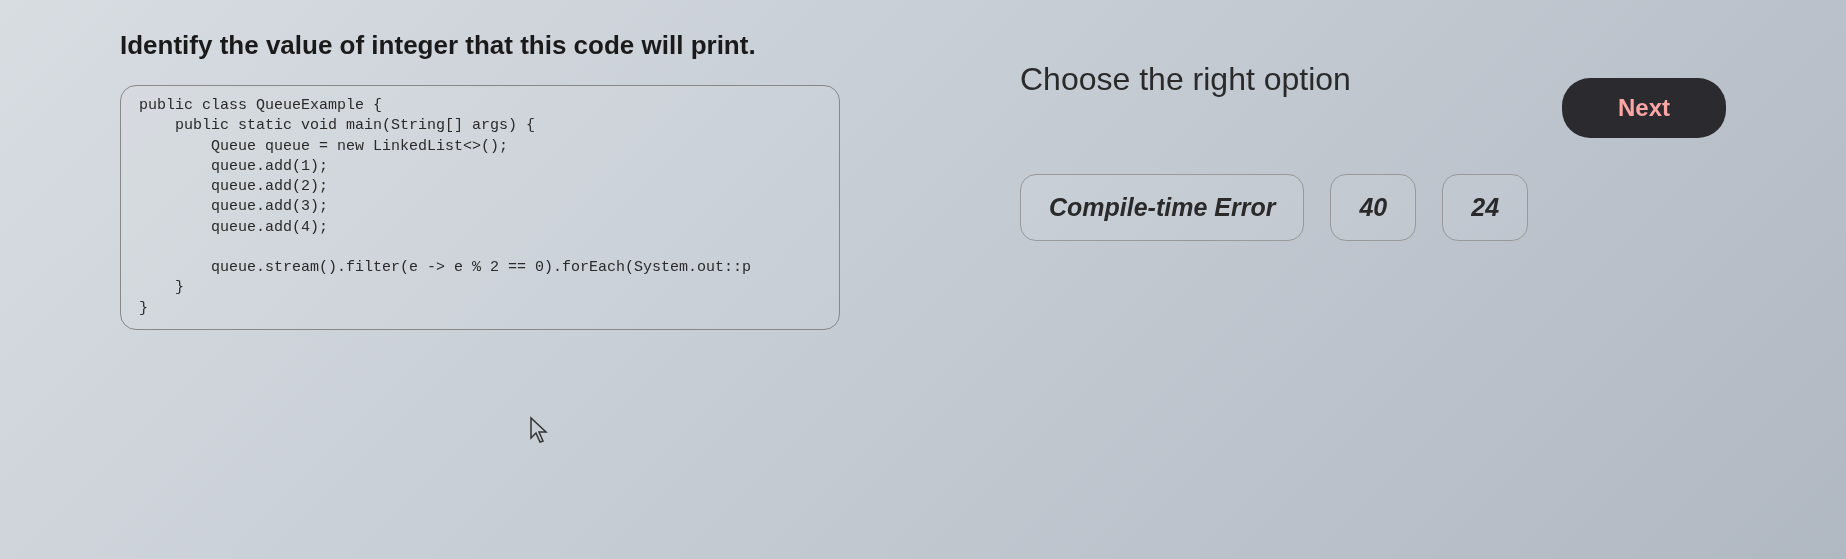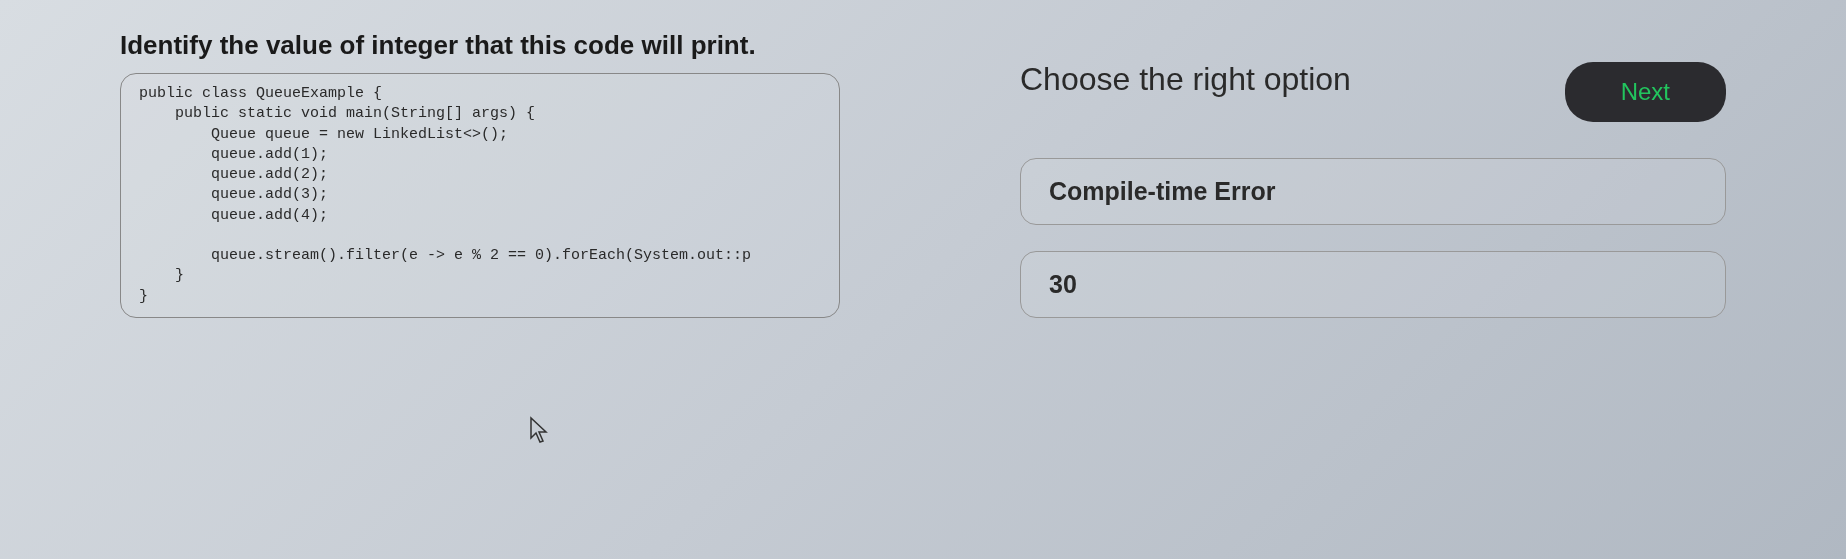--- a/index.html
+++ b/index.html
@@ -19,21 +19,21 @@
       display: flex;
       gap: 180px;
     }
     .left-panel {
       flex: 0 0 720px;
     }
     .question-title {
       font-size: 26px;
       font-weight: 700;
       color: #1a1a1a;
-      margin-bottom: 12px;
+      margin-bottom: 24px;
     }
     .code-block {
       border: 1px solid #888;
       border-radius: 16px;
       padding: 10px 18px;
       font-family: 'Courier New', Consolas, monospace;
       font-size: 15px;
       color: #2a2a2a;
       line-height: 1.35;
       white-space: pre;
@@ -51,33 +51,34 @@
       margin-bottom: 36px;
     }
     .choose-text {
       font-size: 32px;
       color: #2a2a2a;
       font-weight: 400;
       line-height: 1.35;
     }
     .next-button {
       background: #2b2b2f;
-      color: #22c55e;
+      color: #fca5a5;
       border: none;
       border-radius: 28px;
       padding: 16px 56px;
       font-size: 24px;
-      font-weight: 400;
+      font-weight: 700;
       cursor: pointer;
-      margin-top: 4px;
+      margin-top: 20px;
     }
     .options {
       display: flex;
-      flex-direction: column;
+      flex-direction: row;
       gap: 26px;
+      font-style: italic;
     }
     .option {
       border: 1px solid #999;
       border-radius: 16px;
       padding: 18px 28px;
       font-size: 25px;
       font-weight: 600;
       color: #2a2a2a;
       background: rgba(255,255,255,0.08);
       cursor: pointer;
@@ -109,20 +110,21 @@
     }
 }</div>
   </div>
   <div class="right-panel">
     <div class="right-header">
       <div class="choose-text">Choose the right option</div>
       <button class="next-button">Next</button>
     </div>
     <div class="options">
       <div class="option">Compile-time Error</div>
-      <div class="option">30</div>
+      <div class="option">40</div>
+      <div class="option">24</div>
     </div>
   </div>
 </div>
 
 <svg class="cursor-icon" viewBox="0 0 20 28">
   <path d="M 2 2 L 2 22 L 7 17 L 11 26 L 14 25 L 10 16 L 17 16 Z" fill="none" stroke="#333" stroke-width="1.5"></path>
 </svg>
 
 </body></html>

